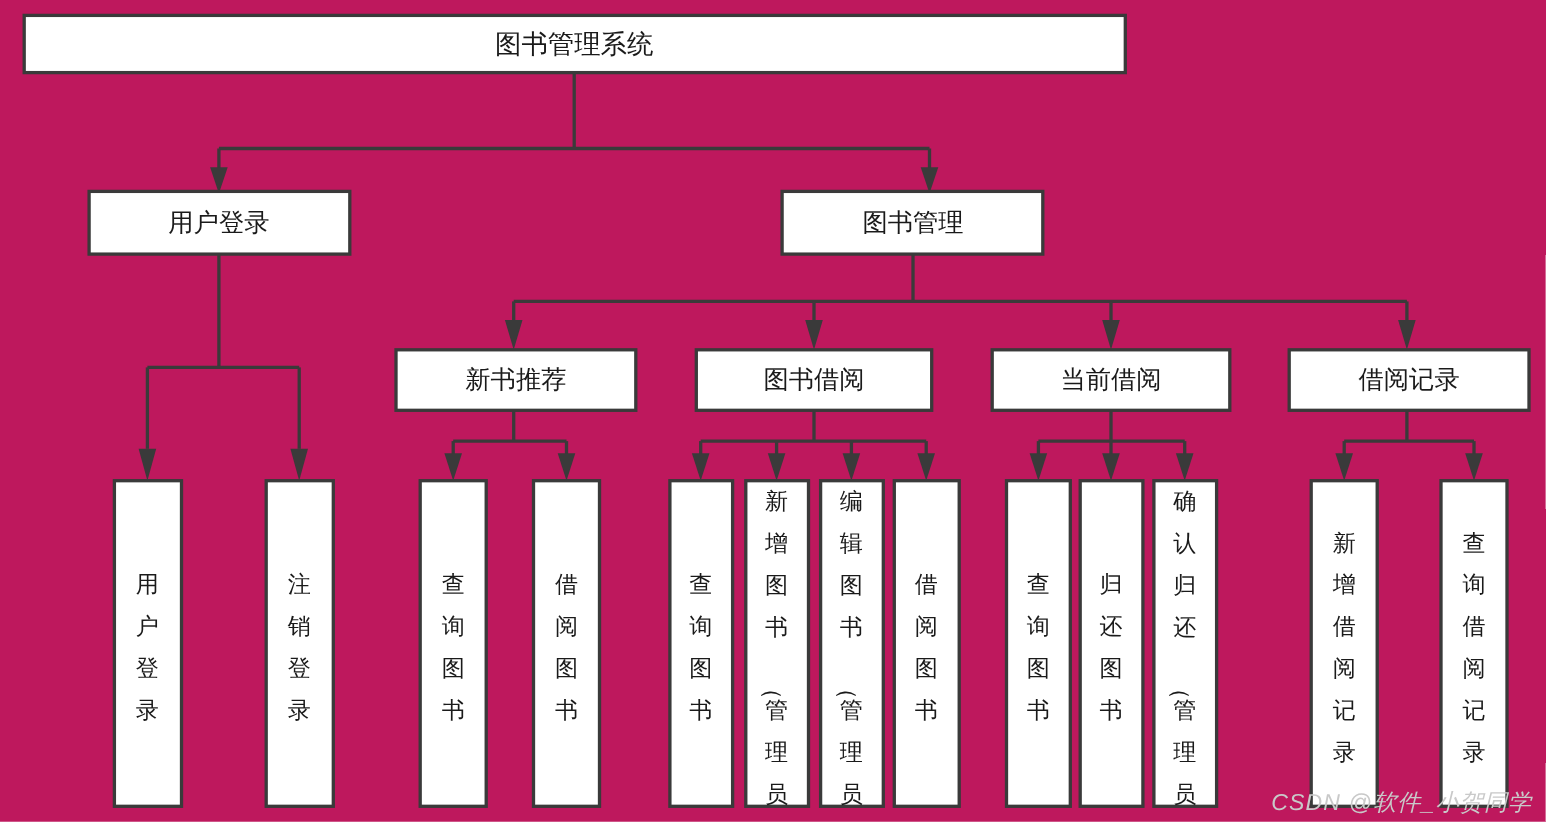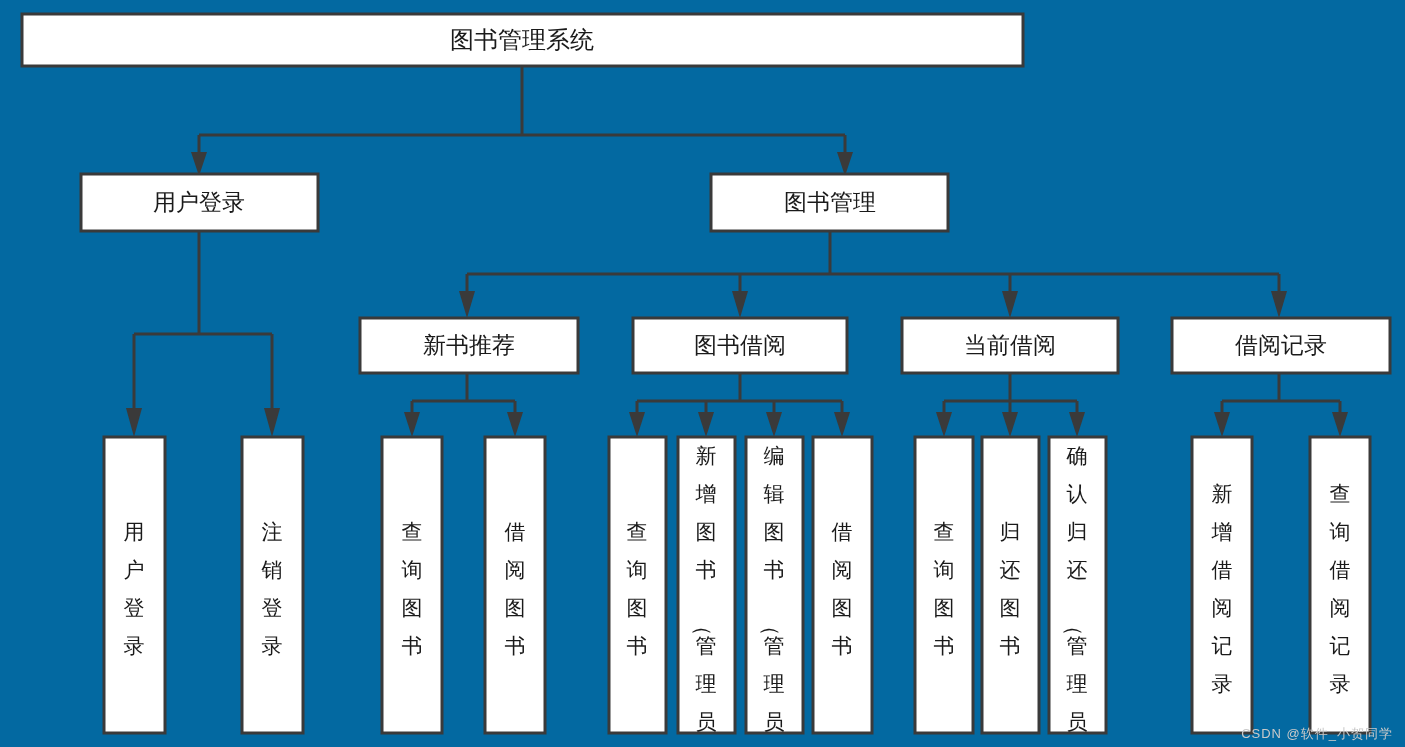--- a/index.html
+++ b/index.html
@@ -1,42 +1,42 @@
 <!DOCTYPE html>
 <html><head>
 <meta charset="utf-8">
 <title>图书管理系统 功能结构图</title>
 <style>
   html,body{margin:0;padding:0;background:#ffffff;}
   body{
     width:1405px;height:747px;overflow:hidden;
     font-family:"Liberation Sans","DejaVu Sans",sans-serif;
   }
-  #diagram-root{position:relative;width:1405px;height:747px;background:#0369a1;}
+  #diagram-root{position:relative;width:1405px;height:747px;background:#be185d;}
   svg#tree-svg{position:absolute;left:0;top:0;width:1405px;height:747px;display:block;}
   .node-rect{fill:#ffffff;stroke:#3a3a3a;stroke-width:3;}
   .connector{stroke:#3a3a3a;stroke-width:3;fill:none;stroke-linecap:butt;}
   .arrow-head{fill:#3a3a3a;stroke:none;}
   .node-label-h{
     font-family:"Liberation Sans","DejaVu Sans",sans-serif;
     font-size:23px;fill:#1a1a1a;text-anchor:middle;dominant-baseline:middle;
   }
   .node-label-title{
     font-family:"Liberation Sans","DejaVu Sans",sans-serif;
     font-size:24px;fill:#1a1a1a;text-anchor:middle;dominant-baseline:middle;
   }
   .leaf-label-v{
     font-family:"Liberation Sans","DejaVu Sans",sans-serif;
     font-size:21px;fill:#1a1a1a;text-anchor:middle;
   }
   .watermark{
     position:absolute;right:12px;bottom:4px;
     font-family:"Liberation Sans","DejaVu Sans",sans-serif;
-    font-size:13px;color:#c9c9c9;letter-spacing:1px;
-    white-space:nowrap;user-select:none;
+    font-size:21px;color:#c9c9c9;letter-spacing:1px;
+    white-space:nowrap;user-select:none;font-style:italic;
   }
 </style>
 </head>
 <body>
 
 <div id="diagram-root">
 
   <svg id="tree-svg" viewBox="0 0 1405 747" xmlns="http://www.w3.org/2000/svg">
 
     <defs>

